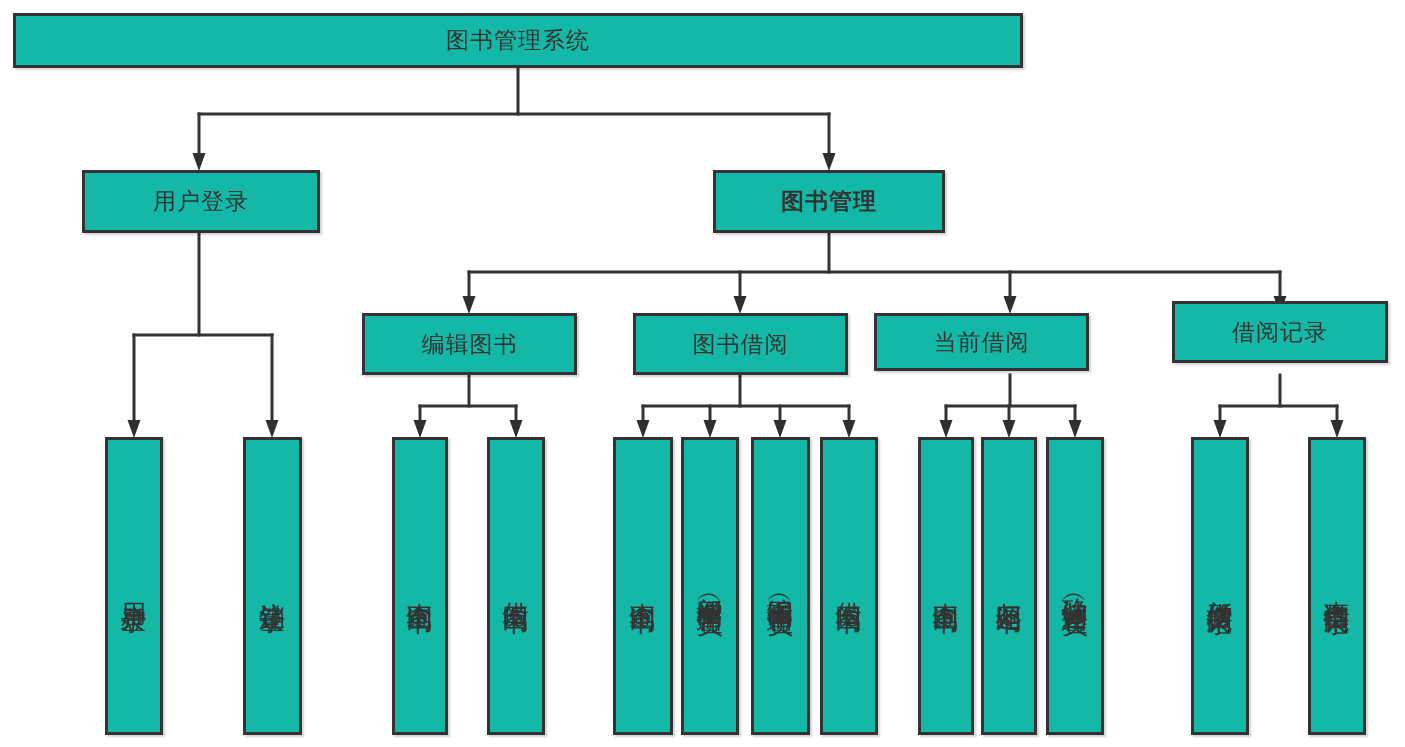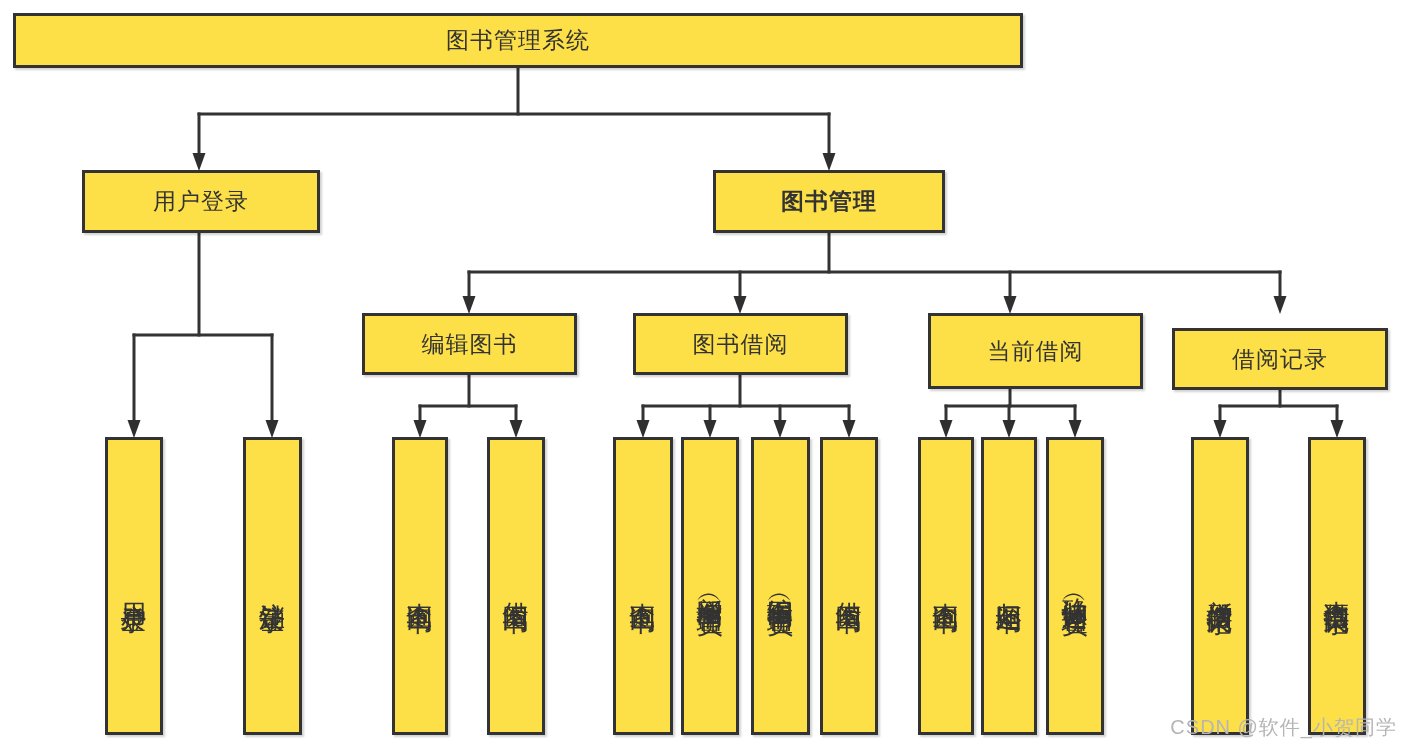--- a/index.html
+++ b/index.html
@@ -17,21 +17,21 @@
   }
   #connectors {
     position: absolute;
     left: 0; top: 0;
     width: 1405px; height: 747px;
   }
   .box {
     position: absolute;
     box-sizing: border-box;
     border: 3px solid #333333;
-    background: #fde047;
+    background: #14b8a6;
     color: #333333;
     display: flex;
     align-items: center;
     justify-content: center;
     box-shadow: 2px 2px 2px rgba(0,0,0,0.18);
     z-index: 2;
   }
   .hbox {
     font-size: 23px;
     letter-spacing: 1px;
@@ -134,36 +134,35 @@
     </g>
   </svg>
 
   <div class="box hbox" style="left:13px; top:13px; width:1010px; height:55px;">图书管理系统</div>
 
   <div class="box hbox" style="left:82px; top:170px; width:238px; height:63px;">用户登录</div>
   <div class="box hbox" style="left:713px; top:170px; width:232px; height:63px;font-weight:bold;">图书管理</div>
 
   <div class="box hbox" style="left:362px; top:313px; width:215px; height:62px;">编辑图书</div>
   <div class="box hbox" style="left:633px; top:313px; width:215px; height:62px;">图书借阅</div>
-  <div class="box hbox" style="left:928px; top:313px; width:215px; height:76px;">当前借阅</div>
-  <div class="box hbox" style="left:1172px; top:328px; width:216px; height:62px;">借阅记录</div>
+  <div class="box hbox" style="left:874px; top:313px; width:215px; height:58px;">当前借阅</div>
+  <div class="box hbox" style="left:1172px; top:301px; width:216px; height:62px;">借阅记录</div>
 
   <div class="box vbox" style="left:105px; top:437px; width:58px; height:298px;">用户登录</div>
   <div class="box vbox" style="left:243px; top:437px; width:59px; height:298px;">注销登录</div>
 
   <div class="box vbox" style="left:392px; top:437px; width:56px; height:298px;">查询图书</div>
   <div class="box vbox" style="left:487px; top:437px; width:58px; height:298px;">借阅图书</div>
 
   <div class="box vbox" style="left:613px; top:437px; width:60px; height:298px;">查询图书</div>
   <div class="box vbox" style="left:681px; top:437px; width:58px; height:298px;">新增图书（管理员）</div>
   <div class="box vbox" style="left:751px; top:437px; width:59px; height:298px;">编辑图书（管理员）</div>
   <div class="box vbox" style="left:820px; top:437px; width:58px; height:298px;">借阅图书</div>
 
   <div class="box vbox" style="left:918px; top:437px; width:56px; height:298px;">查询图书</div>
   <div class="box vbox" style="left:981px; top:437px; width:56px; height:298px;">归还图书</div>
   <div class="box vbox" style="left:1046px; top:437px; width:58px; height:298px;">确认归还（管理员）</div>
 
   <div class="box vbox" style="left:1191px; top:437px; width:58px; height:298px;">新增借阅记录</div>
   <div class="box vbox" style="left:1308px; top:437px; width:58px; height:298px;">查询借阅记录</div>
 
-  <div class="watermark">CSDN @软件_小贺同学</div>
 
 </div>
 
 </body></html>

